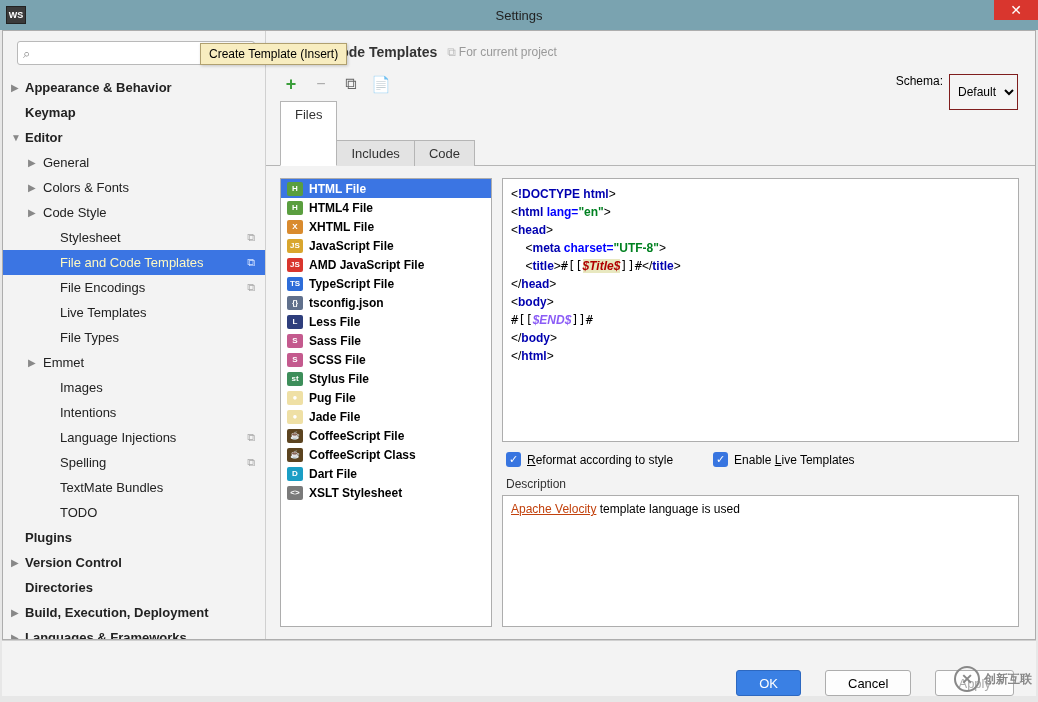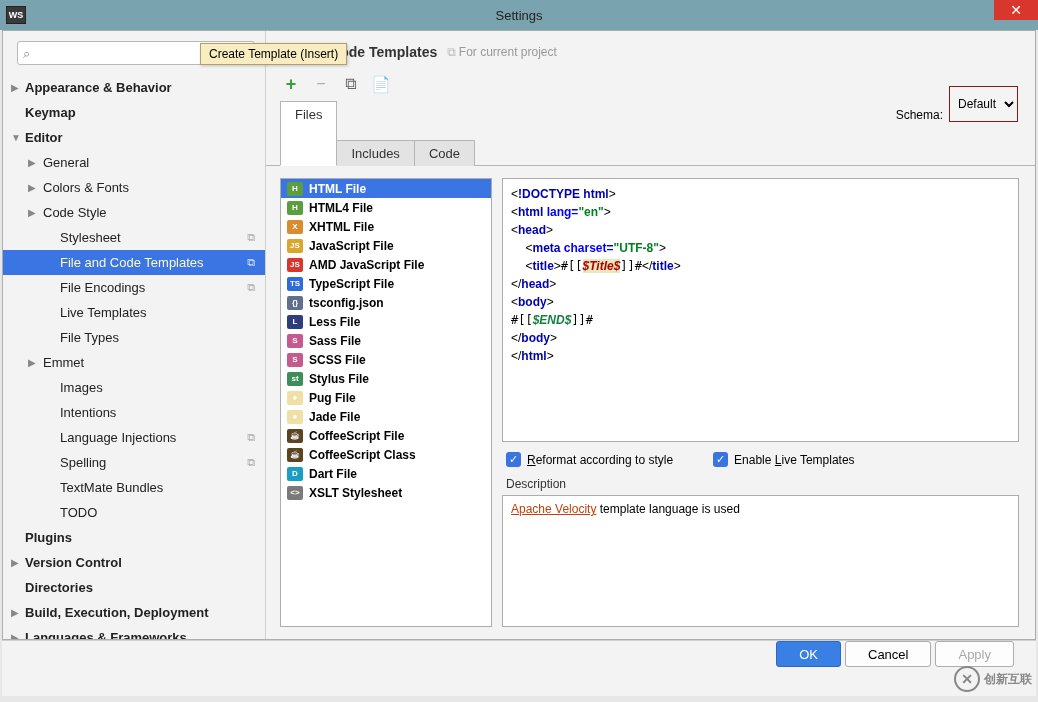--- a/index.html
+++ b/index.html
@@ -31,21 +31,21 @@
 .tree-item .cfg { position: absolute; right: 10px; color: #aaa; font-size: 11px; }
 .tree-item.selected .cfg { color: #d0e0ff; }
 
 .tooltip { position: absolute; left: 200px; top: 43px; background: #f8edc0; border: 1px solid #b0a070; padding: 3px 8px; font-size: 12px; z-index: 50; box-shadow: 1px 1px 3px rgba(0,0,0,0.2); }
 
 .main { flex: 1; background: #f3f3f3; display: flex; flex-direction: column; }
 .main-header { height: 36px; display: flex; align-items: center; padding: 6px 16px 0 16px; }
 .main-header .pagetitle { font-weight: bold; font-size: 14px; color: #333; }
 .main-header .forproj { color: #999; margin-left: 10px; font-size: 12px; }
 .main-header .forproj .copyicon { color: #bbb; margin-right: 3px; }
-.schema-row { position: absolute; right: 20px; top: 86px; display: flex; align-items: flex-end; gap: 6px; }
+.schema-row { position: absolute; right: 20px; top: 74px; display: flex; align-items: flex-start; gap: 6px; }
 .schema-row label { font-size: 12px; }
 .schema-row select { font-size: 12px; border: 1px solid #7f1d1d; background: #f4f4f4; height: 36px; padding: 0 4px; }
 
 .toolbar { height: 34px; display: flex; align-items: center; padding-left: 14px; gap: 8px; position: relative; }
 .tbtn { width: 22px; height: 22px; display: flex; align-items: center; justify-content: center; font-size: 16px; color: #666; cursor: pointer; }
 .tbtn.add { color: #3b9e3b; font-weight: bold; font-size: 18px; }
 .tbtn.rem { color: #aaa; }
 
 .tabrow { display: flex; border-bottom: 1px solid #b5b5b5; padding-left: 14px; }
 .tab { padding: 5px 14px; border: 1px solid #b5b5b5; border-bottom: none; background: #e3e3e3; margin-right: 0; margin-bottom: -1px; color: #333; cursor: pointer; font-size: 13px; }
@@ -59,33 +59,33 @@
 .tpl-item .ficon { width: 16px; height: 14px; display: inline-flex; align-items: center; justify-content: center; font-size: 8px; font-weight: bold; color: #fff; border-radius: 2px; }
 .tpl-item .name { font-weight: bold; }
 
 .preview-col { flex: 1; display: flex; flex-direction: column; min-width: 0; }
 .code-preview { flex: 1; border: 1px solid #adadad; background: #fff; padding: 6px 8px; font-family: "Consolas", monospace; font-size: 12px; line-height: 18px; overflow: auto; white-space: pre; }
 .code-preview .kw { color: #0000b0; font-weight: bold; }
 .code-preview .br { color: #000; }
 .code-preview .attr { color: #0000ff; font-weight: bold; }
 .code-preview .str { color: #008020; font-weight: bold; }
 .code-preview .macro { background: #e8e8c0; color: #b00000; font-weight: bold; font-style: italic; }
-.code-preview .mac2 { color: #15803d; font-weight: bold; font-style: italic; }
+.code-preview .mac2 { color: #8b5cf6; font-weight: bold; font-style: italic; }
 
 .checks { display: flex; gap: 40px; padding: 10px 4px 6px 4px; align-items: center; }
 .chk { display: flex; align-items: center; gap: 6px; }
 .chk .box { width: 15px; height: 15px; background: #3875e0; border-radius: 3px; color: #fff; display: flex; align-items: center; justify-content: center; font-size: 11px; }
 .chk .lbl { font-size: 13px; }
 .chk .ul { text-decoration: underline; }
 
 .desc-label { font-size: 12px; color: #333; padding: 4px 4px 4px 4px; }
 .desc-box { border: 1px solid #adadad; background: #fff; height: 132px; padding: 6px 8px; }
 .desc-box a { color: #c2410c; text-decoration: underline; }
 
-.buttons-row { height: 56px; display: flex; align-items: flex-start; justify-content: flex-end; gap: 4px; padding-right: 22px; border-top: 1px solid #d0d0d0; background: #f3f3f3; margin: 0 2px; }
+.buttons-row { height: 56px; display: flex; align-items: flex-end; justify-content: flex-end; gap: 24px; padding-right: 22px; border-top: 1px solid #d0d0d0; background: #f3f3f3; margin: 0 2px; }
 .btn { height: 26px; padding: 0 22px; border: 1px solid #adadad; border-radius: 3px; background: #fdfdfd; font-size: 13px; cursor: pointer; }
 .btn.primary { background: #3a80e4; color: #fff; border-color: #2d68c0; }
 .btn.disabled { color: #aaa; }
 
 .watermark { position: absolute; right: 6px; bottom: 10px; font-size: 11px; color: #888; font-weight: bold; display: flex; align-items: center; gap: 4px; }
 .watermark .globe { width: 26px; height: 26px; border: 2px solid #888; border-radius: 50%; display: flex; align-items: center; justify-content: center; font-size: 14px; }
 </style>
 </head>
 <body>
 

